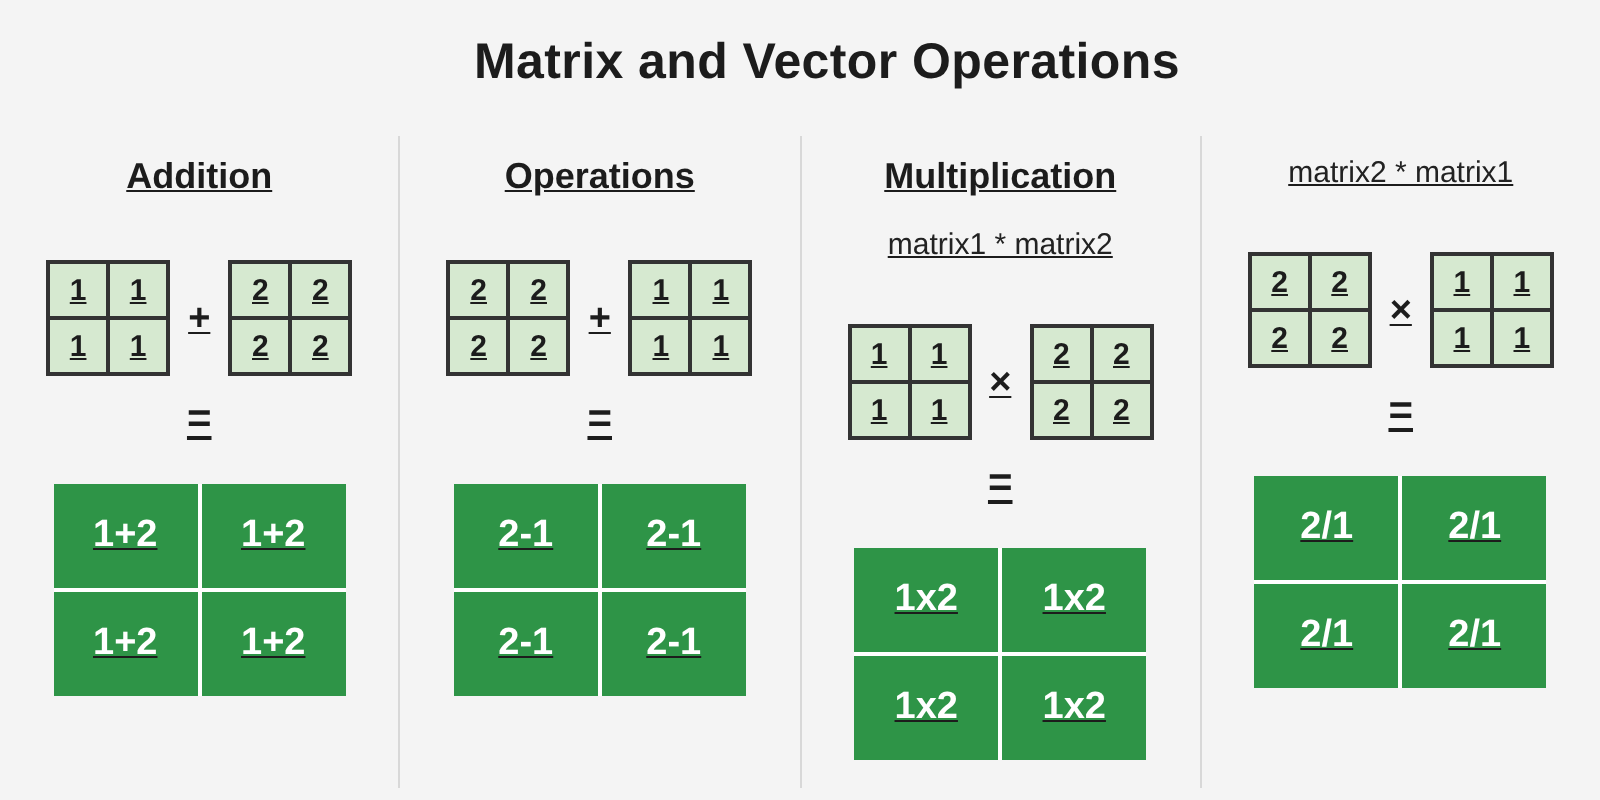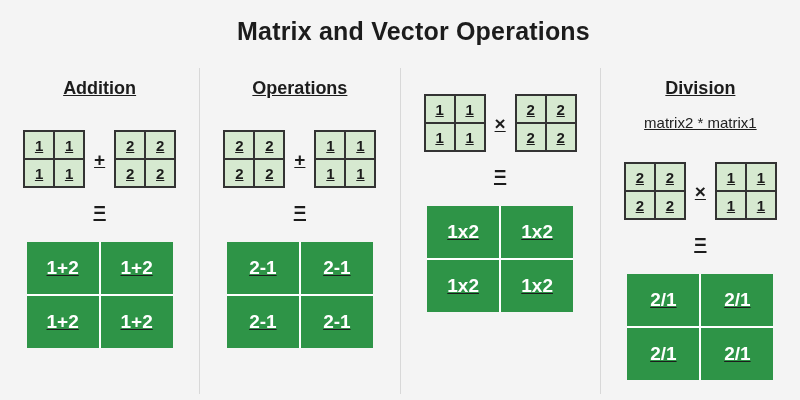--- a/index.html
+++ b/index.html
@@ -155,20 +155,22 @@
       <div class="cell">2-1</div>
       <div class="cell">2-1</div>
       <div class="cell">2-1</div>
       <div class="cell">2-1</div>
     </div>
   </section>
 
   <div class="divider"></div>
 
   <section class="col">
+    <div class="heading">Multiplication</div>
+    <div class="expr">matrix1 * matrix2</div>
     <div class="operands">
       <div class="matrix small">
         <div class="cell">1</div>
         <div class="cell">1</div>
         <div class="cell">1</div>
         <div class="cell">1</div>
       </div>
       <div class="op">×</div>
       <div class="matrix small">
         <div class="cell">2</div>
@@ -182,21 +184,20 @@
       <div class="cell">1x2</div>
       <div class="cell">1x2</div>
       <div class="cell">1x2</div>
       <div class="cell">1x2</div>
     </div>
   </section>
 
   <div class="divider"></div>
 
   <section class="col">
-    <div class="heading">Division</div>
     <div class="expr">matrix2 * matrix1</div>
     <div class="operands">
       <div class="matrix small">
         <div class="cell">2</div>
         <div class="cell">2</div>
         <div class="cell">2</div>
         <div class="cell">2</div>
       </div>
       <div class="op">×</div>
       <div class="matrix small">

